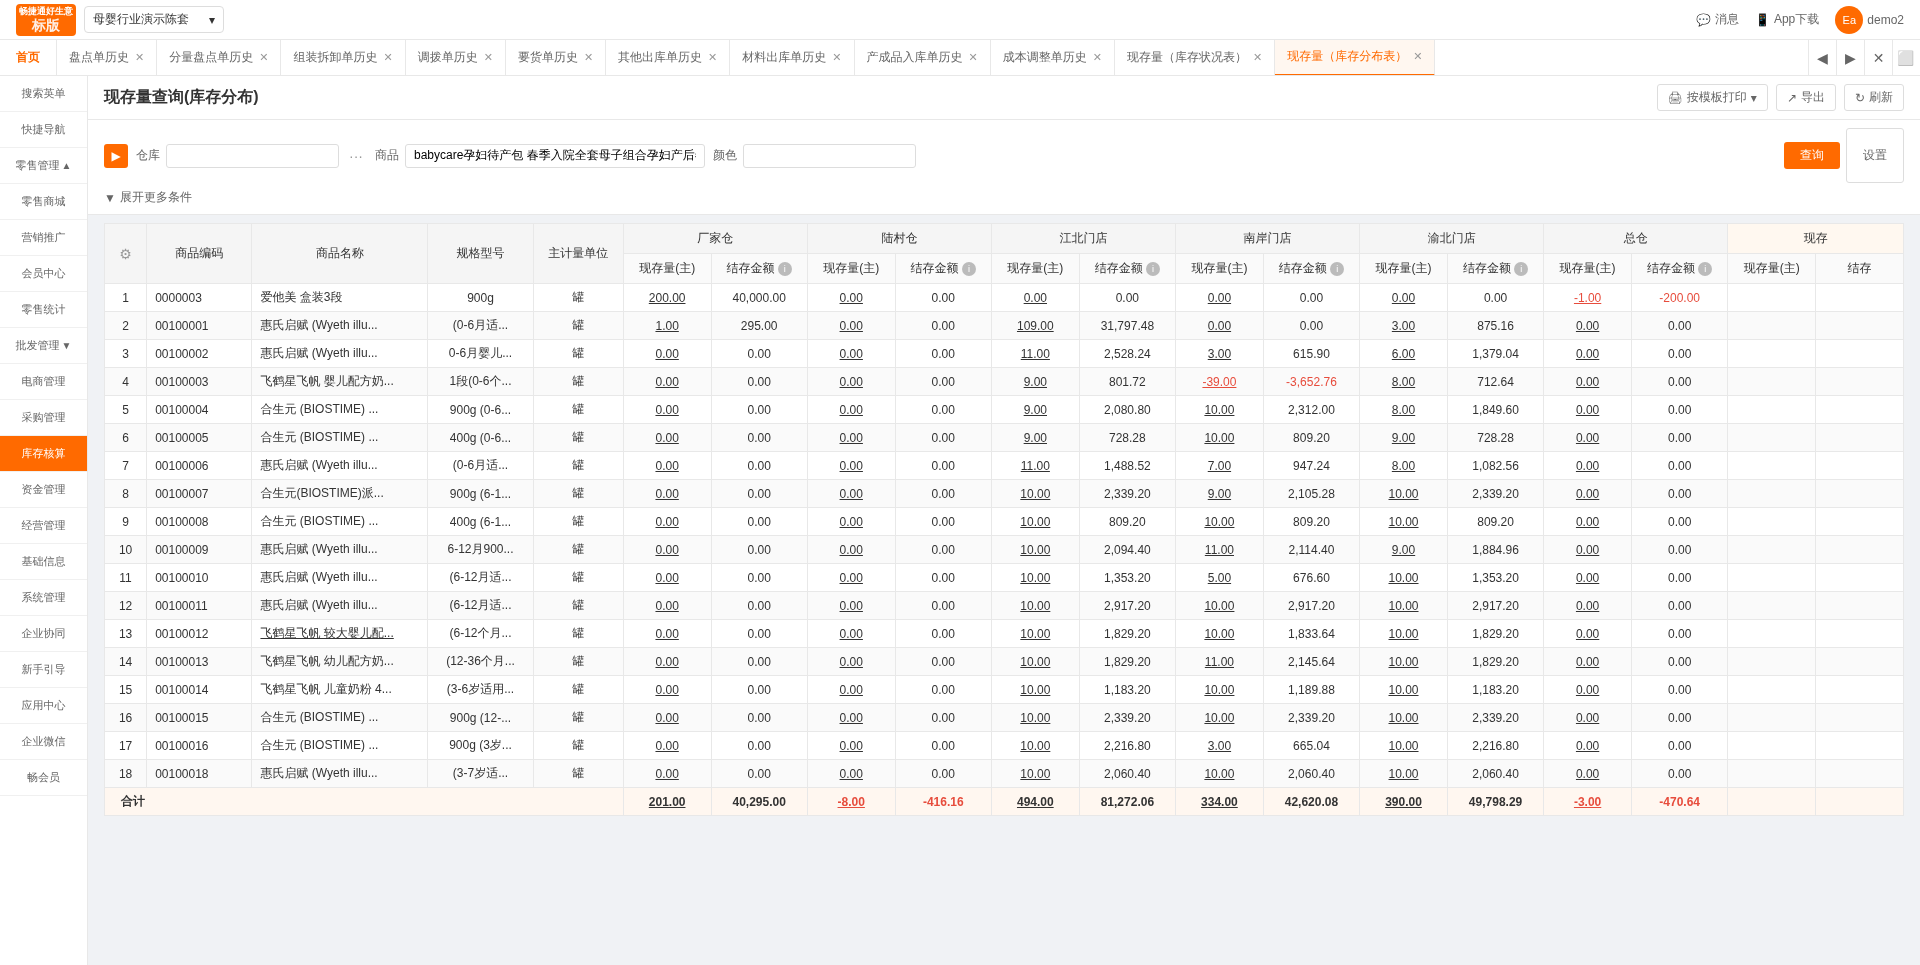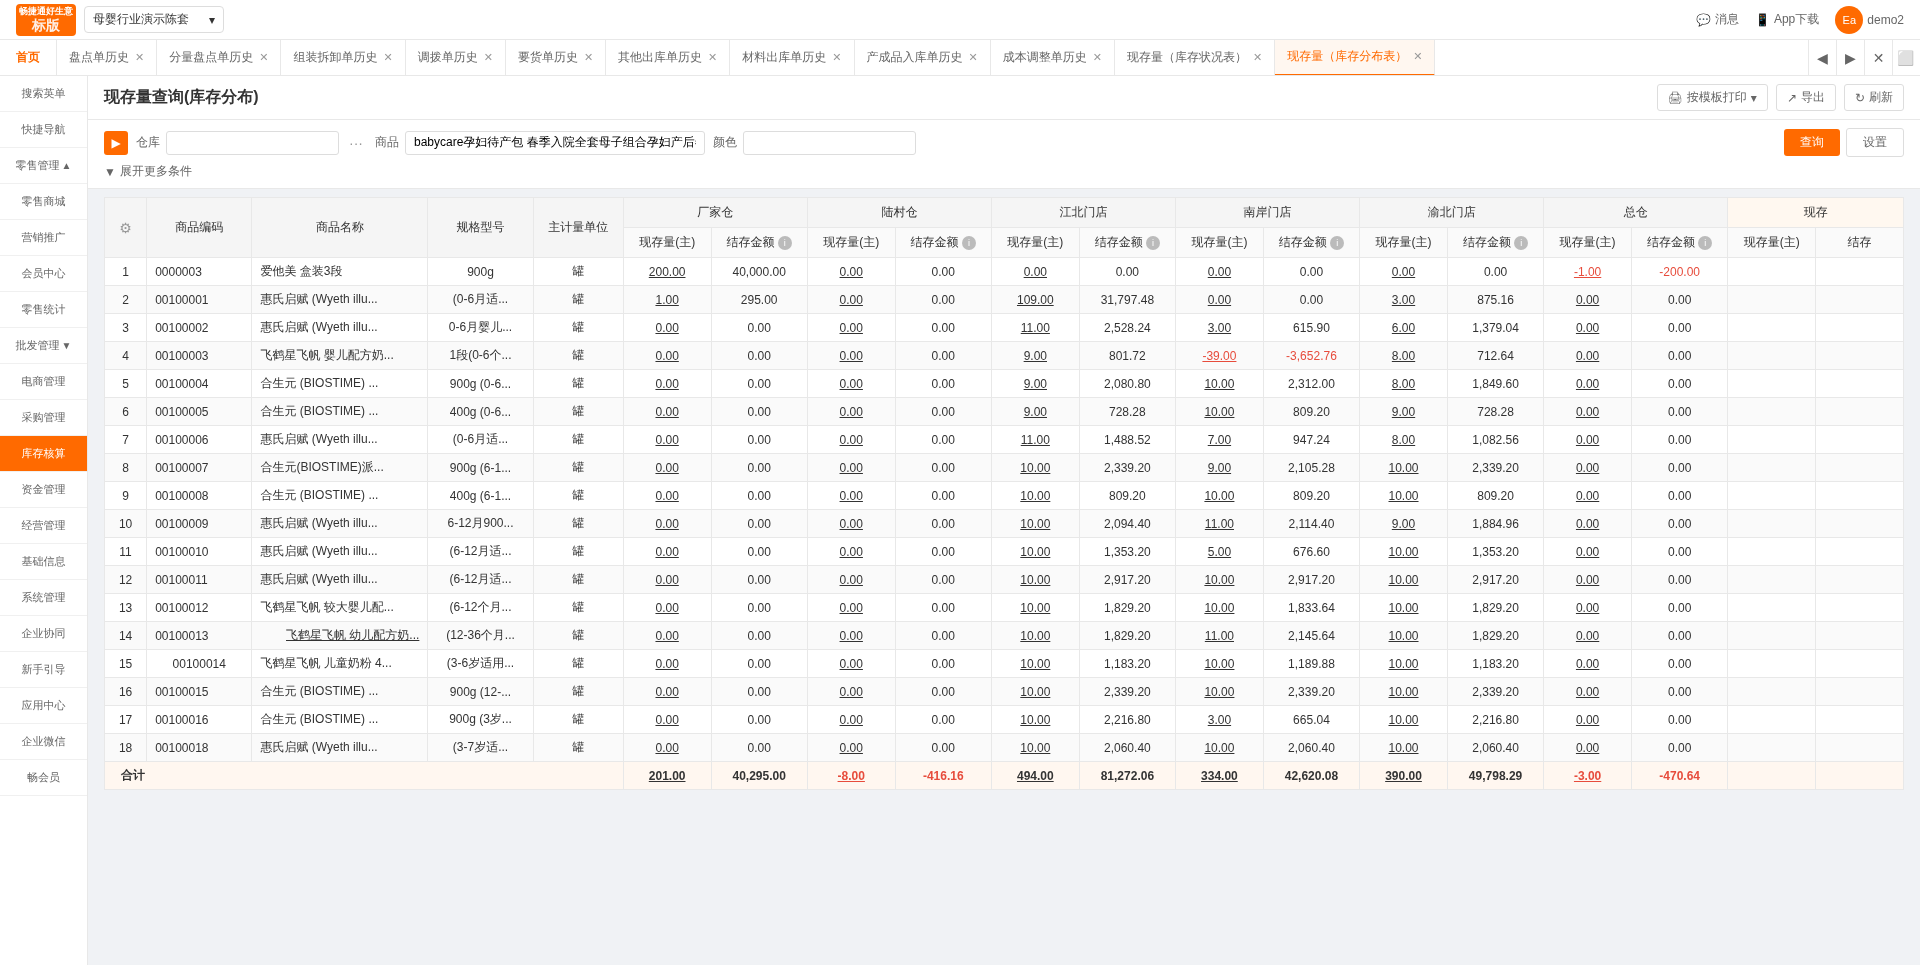--- a/index.html
+++ b/index.html
@@ -43,21 +43,21 @@
 
     
     .filter-area { background: #fff; padding: 8px 16px; border-bottom: 1px solid #e8e8e8; }
     .filter-row { display: flex; align-items: center; gap: 8px; flex-wrap: wrap; }
     .filter-group { display: flex; align-items: center; gap: 6px; }
     .filter-label { color: #666; white-space: nowrap; font-size: 12px; }
     .filter-input { border: 1px solid #ddd; border-radius: 3px; padding: 4px 8px; font-size: 12px; min-width: 80px; }
     .filter-input-wide { min-width: 300px; }
     .filter-input-medium { min-width: 150px; }
     .btn-search { background: #ff6a00; color: #fff; border: none; border-radius: 3px; padding: 5px 16px; cursor: pointer; font-size: 12px; }
-    .btn-setting { background: #fff; color: #666; border: 1px solid #ddd; border-radius: 3px; padding: 5px 16px; cursor: pointer; font-size: 12px; }
+    .btn-setting { background: #fff; color: #666; border: 1px solid #ddd; border-radius: 3px; padding: 18px 16px; cursor: pointer; font-size: 12px; }
     .orange-arrow { width: 24px; height: 24px; background: #ff6a00; color: #fff; border-radius: 3px; display: flex; align-items: center; justify-content: center; cursor: pointer; font-size: 12px; }
     .filter-dots { color: #999; font-size: 14px; padding: 0 4px; }
 
     
     .table-container { flex: 1; overflow: auto; padding: 8px 16px; }
     table { width: 100%; border-collapse: collapse; background: #fff; font-size: 12px; }
     thead tr { background: #f5f5f5; }
     th { padding: 6px 8px; text-align: center; border: 1px solid #e8e8e8; font-weight: normal; color: #333; white-space: nowrap; }
     td { padding: 5px 8px; text-align: center; border: 1px solid #e8e8e8; white-space: nowrap; }
     tr:nth-child(even) { background: #fafafa; }
@@ -571,62 +571,62 @@
     <td class="text-underline">10.00</td>
     <td>2,917.20</td>
     <td class="text-underline">0.00</td>
     <td class="">0.00</td>
     <td></td>
     <td></td>
   </tr>
             <tr>
     <td>13</td>
     <td style="text-align:left;">00100012</td>
-    <td style="text-align:left;">飞鹤星飞帆 较大婴儿配...</td>
+    <td style="text-align:left;text-decoration:underline;">飞鹤星飞帆 较大婴儿配...</td>
     <td>(6-12个月...</td>
     <td>罐</td>
     <td class="text-underline">0.00</td>
     <td>0.00</td>
     <td class="text-underline">0.00</td>
     <td>0.00</td>
     <td class="text-underline">10.00</td>
     <td>1,829.20</td>
     <td class="text-underline">10.00</td>
     <td class="">1,833.64</td>
     <td class="text-underline">10.00</td>
     <td>1,829.20</td>
     <td class="text-underline">0.00</td>
     <td class="">0.00</td>
     <td></td>
     <td></td>
   </tr>
             <tr>
     <td>14</td>
     <td style="text-align:left;">00100013</td>
-    <td style="text-align:right;text-decoration:underline;">飞鹤星飞帆 幼儿配方奶...</td>
+    <td style="text-align:left;">飞鹤星飞帆 幼儿配方奶...</td>
     <td>(12-36个月...</td>
     <td>罐</td>
     <td class="text-underline">0.00</td>
     <td>0.00</td>
     <td class="text-underline">0.00</td>
     <td>0.00</td>
     <td class="text-underline">10.00</td>
     <td>1,829.20</td>
     <td class="text-underline">11.00</td>
     <td class="">2,145.64</td>
     <td class="text-underline">10.00</td>
     <td>1,829.20</td>
     <td class="text-underline">0.00</td>
     <td class="">0.00</td>
     <td></td>
     <td></td>
   </tr>
             <tr>
     <td>15</td>
-    <td style="text-align:center;">00100014</td>
+    <td style="text-align:left;">00100014</td>
     <td style="text-align:left;">飞鹤星飞帆 儿童奶粉 4...</td>
     <td>(3-6岁适用...</td>
     <td>罐</td>
     <td class="text-underline">0.00</td>
     <td>0.00</td>
     <td class="text-underline">0.00</td>
     <td>0.00</td>
     <td class="text-underline">10.00</td>
     <td>1,183.20</td>
     <td class="text-underline">10.00</td>

